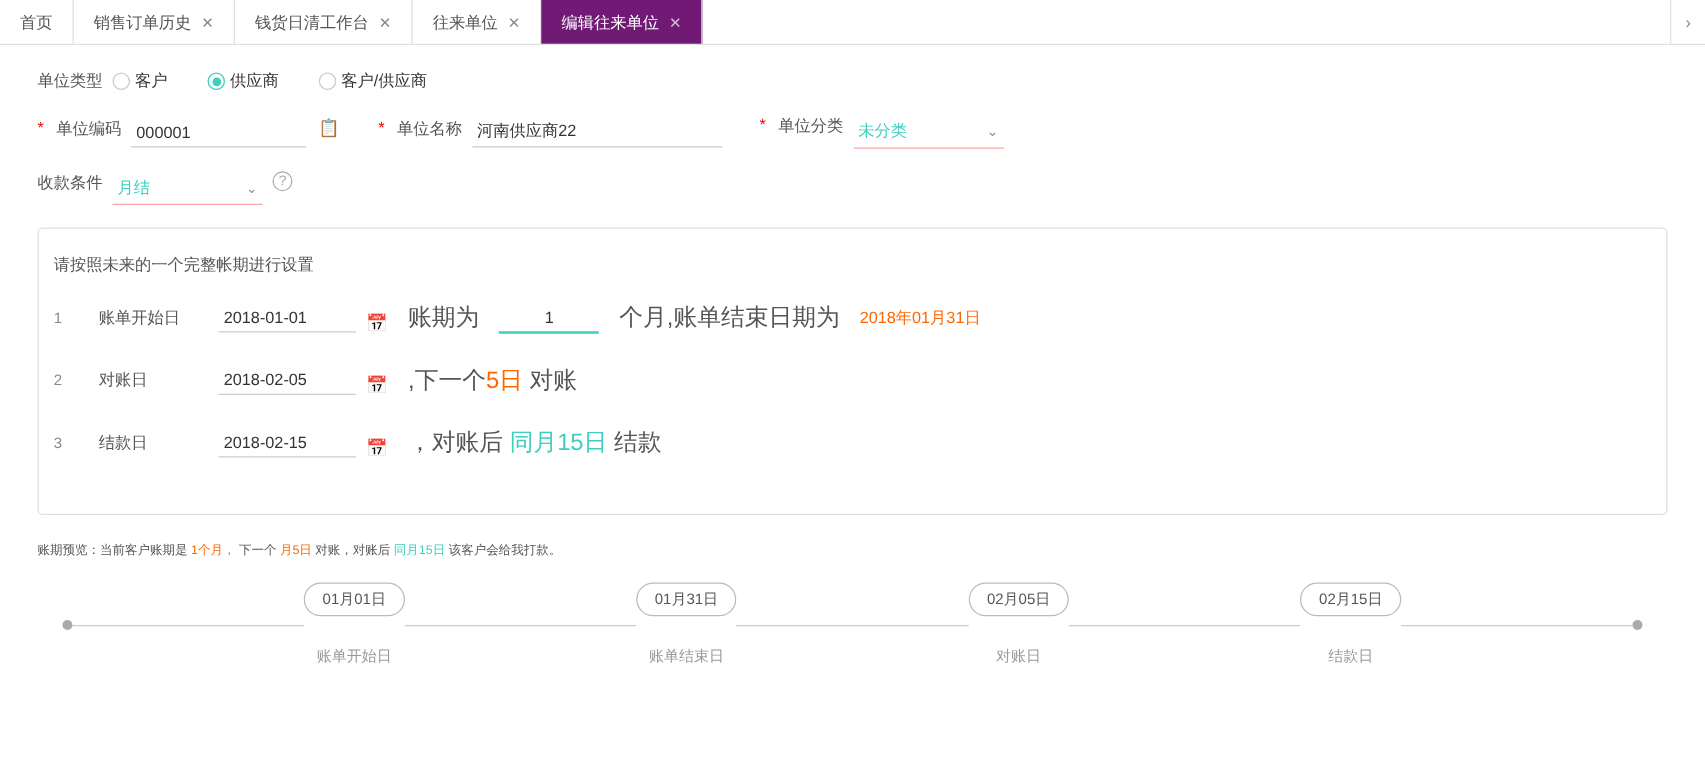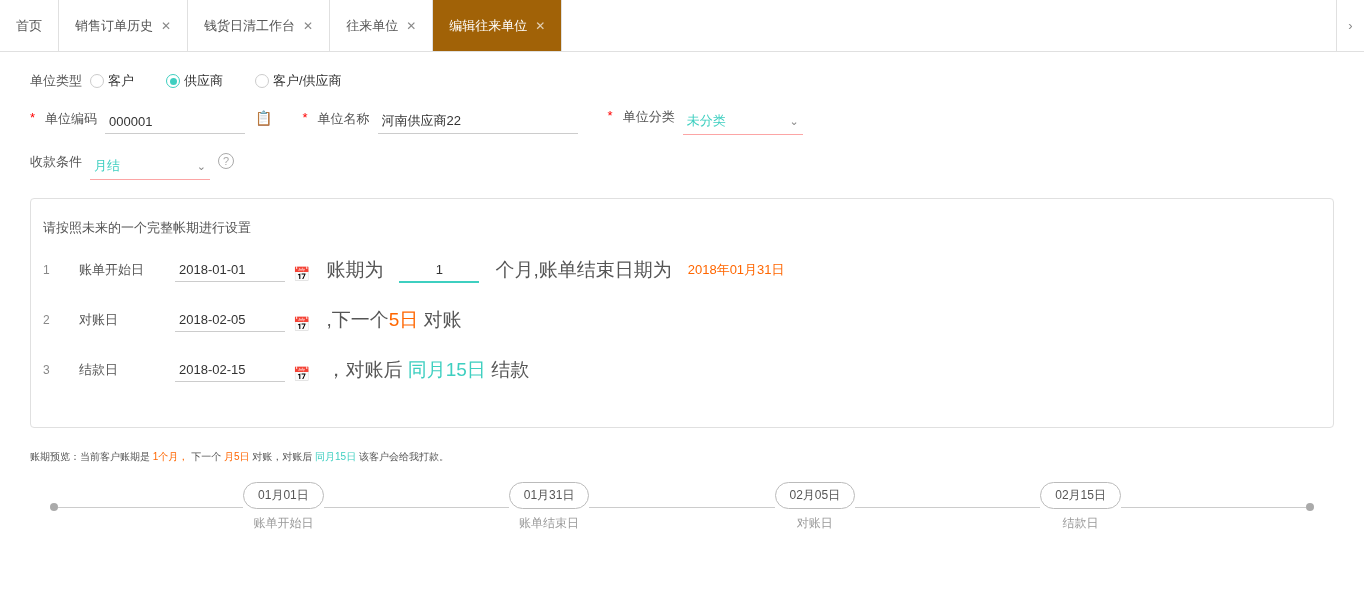--- a/index.html
+++ b/index.html
@@ -4,35 +4,35 @@
   <style>
     * { box-sizing: border-box; margin: 0; padding: 0; }
     body { font-family: "Microsoft YaHei", "PingFang SC", sans-serif; font-size: 13px; color: #333; background: #f5f5f5; }
 
     
     .tab-bar {
       display: flex;
       align-items: stretch;
       background: #fff;
       border-bottom: 1px solid #e0e0e0;
-      height: 52px;
+      height: 36px;
     }
     .tab-item {
       display: flex;
       align-items: center;
       padding: 0 16px;
       cursor: pointer;
       border-right: 1px solid #e0e0e0;
       color: #555;
       font-size: 13px;
       white-space: nowrap;
       position: relative;
     }
     .tab-item.active {
-      background: #a16207;
+      background: #701a75;
       color: #fff;
     }
     .tab-close {
       margin-left: 8px;
       font-size: 12px;
       opacity: 0.7;
       cursor: pointer;
     }
     .tab-arrow {
       width: 28px;
@@ -235,20 +235,21 @@
     }
     .tl-line {
       flex: 1;
       height: 1px;
       background: #ccc;
     }
     .tl-node-wrap {
       display: flex;
       flex-direction: column;
       align-items: center;
+      gap: 18px;
     }
     .tl-pill {
       border: 1px solid #bbb;
       border-radius: 20px;
       padding: 4px 14px;
       font-size: 12px;
       color: #555;
       background: #fff;
       margin-bottom: 6px;
       white-space: nowrap;

